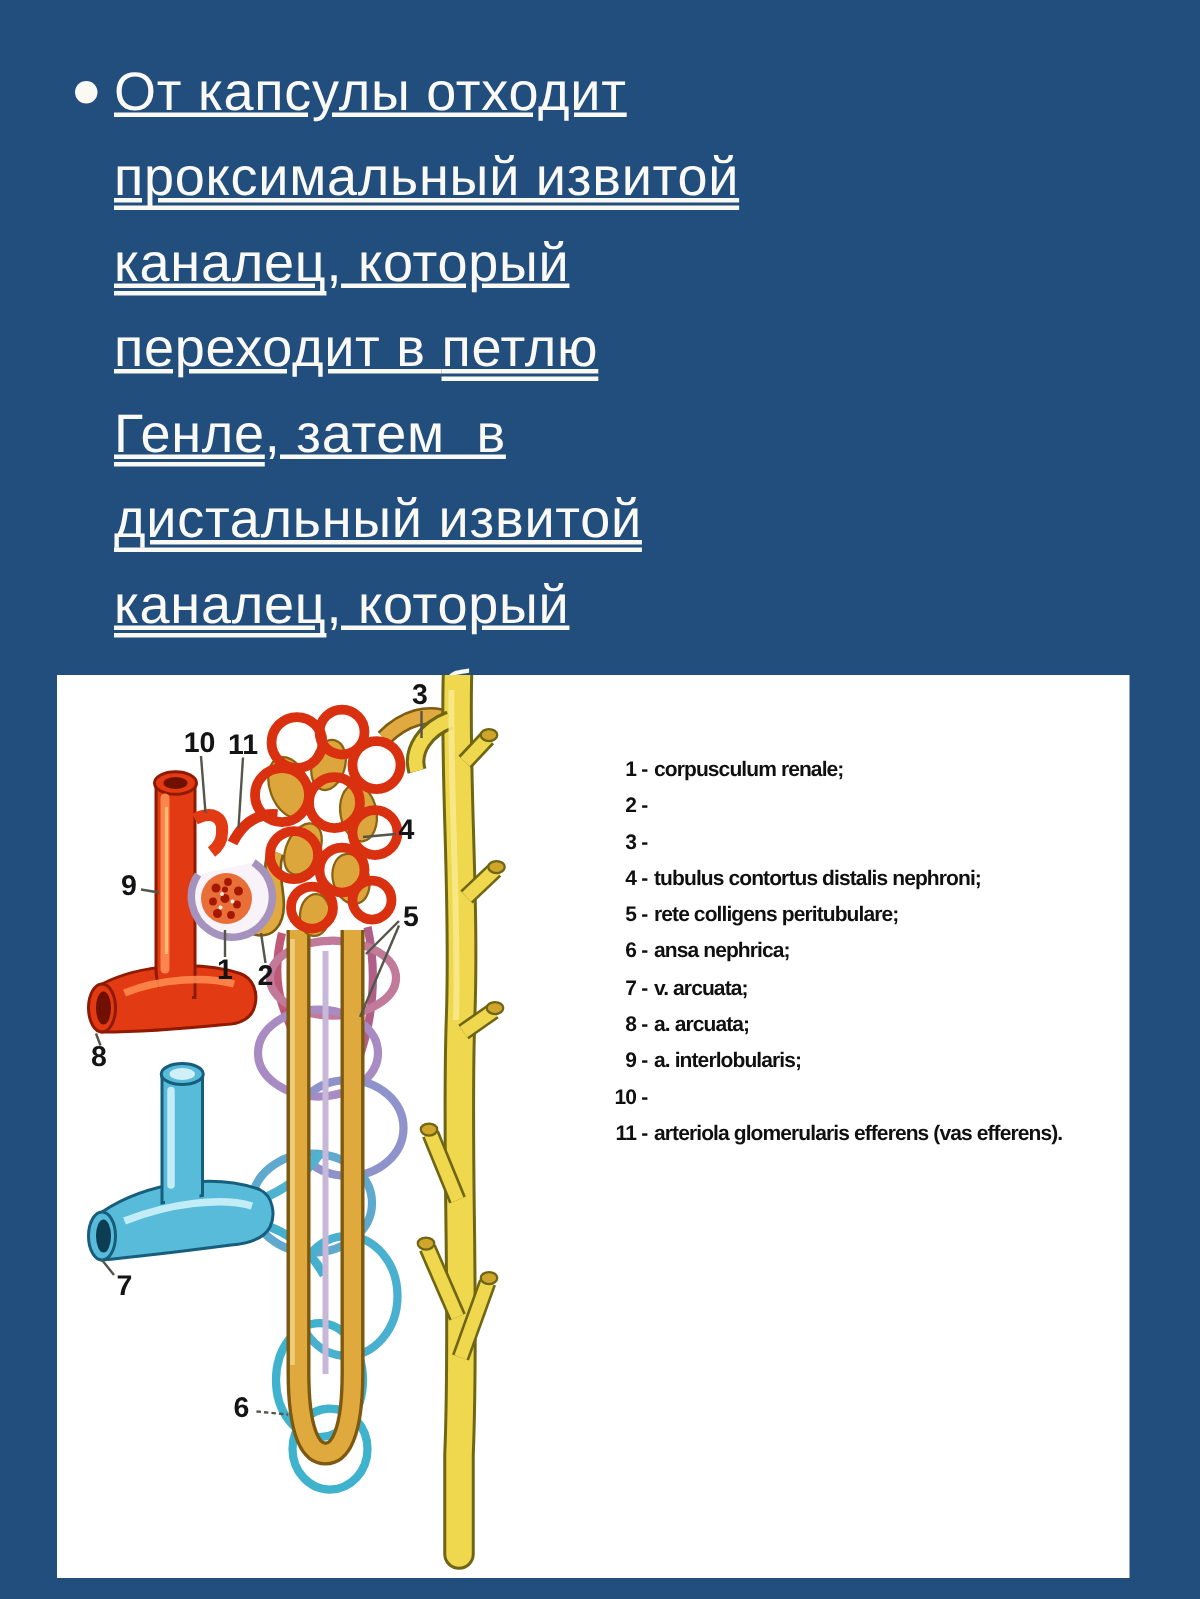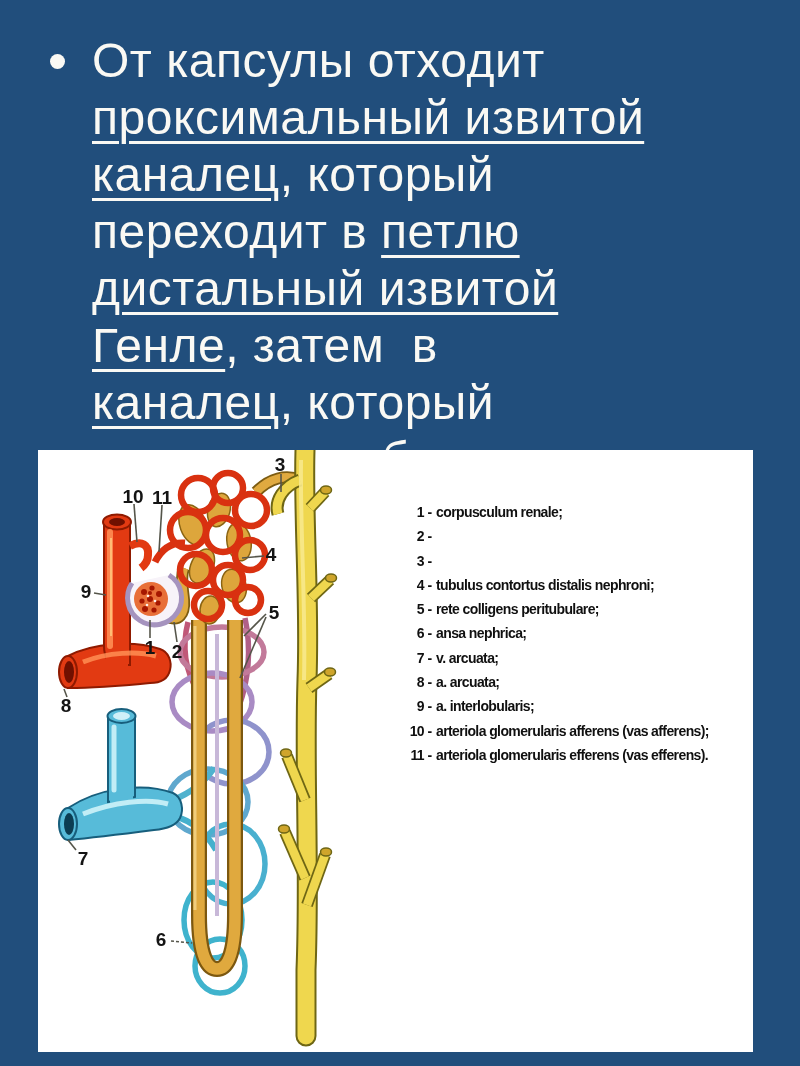--- a/index.html
+++ b/index.html
@@ -12,23 +12,23 @@
   .slide{
     position:relative; width:800px; height:1066px; overflow:hidden;
     background:var(--slide_background);
     font-family:"Liberation Sans",sans-serif;
   }
   .bullet{
     position:absolute; left:50px; top:54px; width:15px; height:15px;
     border-radius:50%; background:var(--text_color);
   }
   .textblock{
-    position:absolute; left:92px; top:32px; width:690px;
+    position:absolute; left:76px; top:32px; width:690px;
     color:var(--text_color);
-    font-size:48px; line-height:57px; letter-spacing:0.5px;
+    font-size:36px; line-height:57px; letter-spacing:0.5px;text-decoration:underline;
   }
   .line{white-space:pre;}
   .u{
     text-decoration:underline;
     text-decoration-thickness:2.5px;
     text-underline-offset:7px;
   }
   .figure{
     position:absolute; left:38px; top:450px; width:715px; height:602px;
     background:var(--figure_background);
@@ -53,22 +53,22 @@
 
 <div class="slide">
 
   <div class="bullet"></div>
 
   <div class="textblock">
       <div class="line"><span>От капсулы отходит</span></div>
       <div class="line"><span class="u">проксимальный извитой</span></div>
       <div class="line"><span class="u">каналец</span><span>, который</span></div>
       <div class="line"><span>переходит в </span><span class="u">петлю</span></div>
+      <div class="line"><span class="u">Генле</span><span>, затем  в</span></div>
       <div class="line"><span class="u">дистальный извитой</span></div>
-      <div class="line"><span class="u">Генле</span><span>, затем  в</span></div>
       <div class="line"><span class="u">каналец</span><span>, который</span></div>
       <div class="line"><span>впадает в собирательную</span></div>
     </div>
 
   <div class="figure">
 
     <svg width="715" height="602" viewBox="0 0 715 602">
 
       <g fill="none" stroke-width="5.5">
         <path d="M 150,172 C 143,200 148,222 160,242" stroke="#C05878"></path>
@@ -271,21 +271,20 @@
           <span class="lt">a. arcuata;</span>
         </div>
         <div class="legend-row">
           <span class="ln">9</span>
           <span class="ld">-</span>
           <span class="lt">a. interlobularis;</span>
         </div>
         <div class="legend-row">
           <span class="ln">10</span>
           <span class="ld">-</span>
-          <span class="lt">arteriola glomerularis afferens (vas afferens);</span>
         </div>
         <div class="legend-row">
           <span class="ln">11</span>
           <span class="ld">-</span>
           <span class="lt">arteriola glomerularis efferens (vas efferens).</span>
         </div>
       </div>
   </div>
 </div>
 

